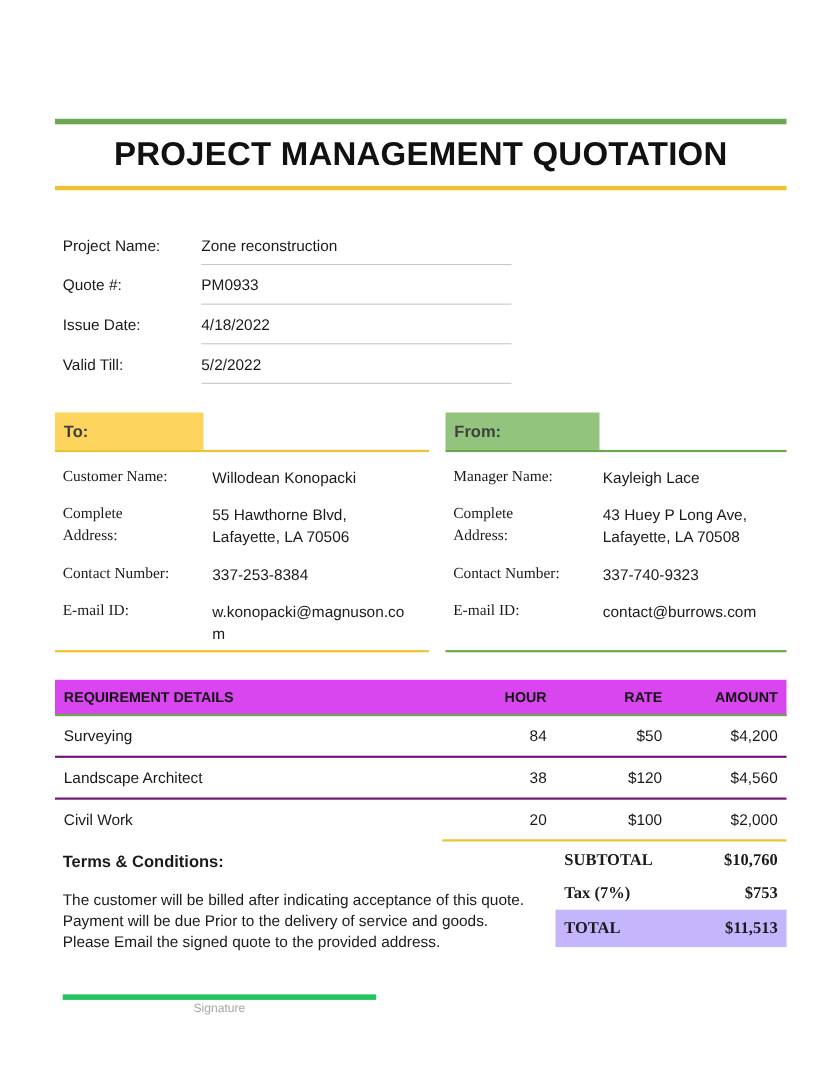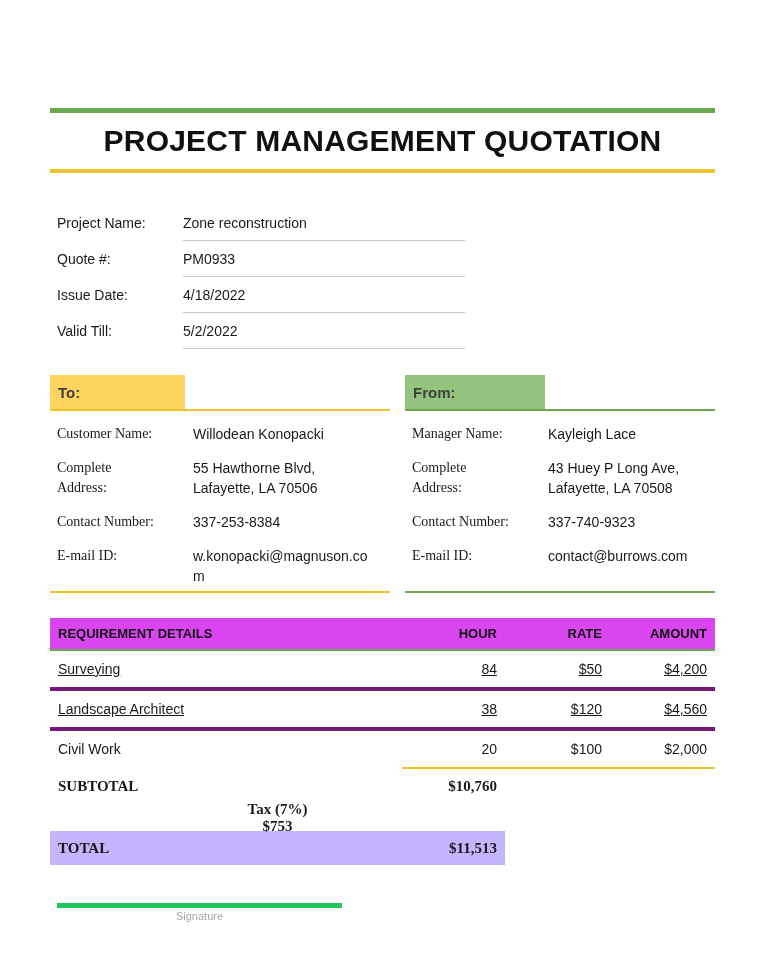--- a/index.html
+++ b/index.html
@@ -46,37 +46,37 @@
   .req-table { margin-top:25px; position:relative; }
   .req-head {
     height:31px; background:#d946ef; border-bottom:2px solid #6AA84F;
     display:grid; grid-template-columns:352px 95px 105px 105px;
     align-items:center; padding-right:8px; font-size:13px; font-weight:bold; color:#111;
   }
   .req-row {
     height:36px; display:grid; grid-template-columns:352px 95px 105px 105px;
     align-items:center; padding-right:8px; font-size:14px;
   }
-  .req-row.lined { border-bottom:4px solid #701a75;text-decoration:underline; }
+  .req-row.lined { border-bottom:2px solid #701a75; }
   .col-detail { padding-left:8px; text-align:left; }
   .col-num { text-align:right; }
   .partial-yellow-line { height:2px; }
   .partial-yellow-line > div { margin-left:352px; height:2px; background:#ECC430; }
 
   
   .bottom { margin-top:2px; display:grid; grid-template-columns:1fr 210px; }
   .terms { padding-left:7px; padding-top:8px; }
   .terms-heading { font-size:15px; font-weight:bold; }
   .terms-body { margin-top:17px; font-size:14px; line-height:19px; width:424px; }
   .totals-row {
     display:flex; justify-content:space-between; align-items:center;
     font-size:15px; font-weight:bold; padding:0 8px;font-family:Liberation Serif, serif;
   }
   .totals-row.subtotal { height:30px; }
-  .totals-row.tax { height:30px;flex-direction:column; }
+  .totals-row.tax { height:30px; }
   .totals-row.total { height:34px; background:#c4b5fd; }
 
   
   .signature-block {
     margin-top:38px; margin-left:7px; width:285px;
     border-top:5px solid #22c55e; text-align:center;
     font-size:11px; color:#a6a6a6; padding-top:2px;
   }
 </style>
 </head>
@@ -185,20 +185,24 @@
       <div class="col-num">20</div>
       <div class="col-num">$100</div>
       <div class="col-num">$2,000</div>
     </div>
     <div class="partial-yellow-line">
         <div></div>
       </div>
   </div>
 
   <div class="bottom">
+    <div class="terms">
+      <div class="terms-heading">Terms &amp; Conditions:</div>
+      <div class="terms-body">The customer will be billed after indicating acceptance of this quote. Payment will be due Prior to the delivery of service and goods. Please Email the signed quote to the provided address.</div>
+    </div>
     <div>
       <div class="totals-row subtotal">
         <span>SUBTOTAL</span>
         <span>$10,760</span>
       </div>
       <div class="totals-row tax">
         <span>Tax (7%)</span>
         <span>$753</span>
       </div>
       <div class="totals-row total">

